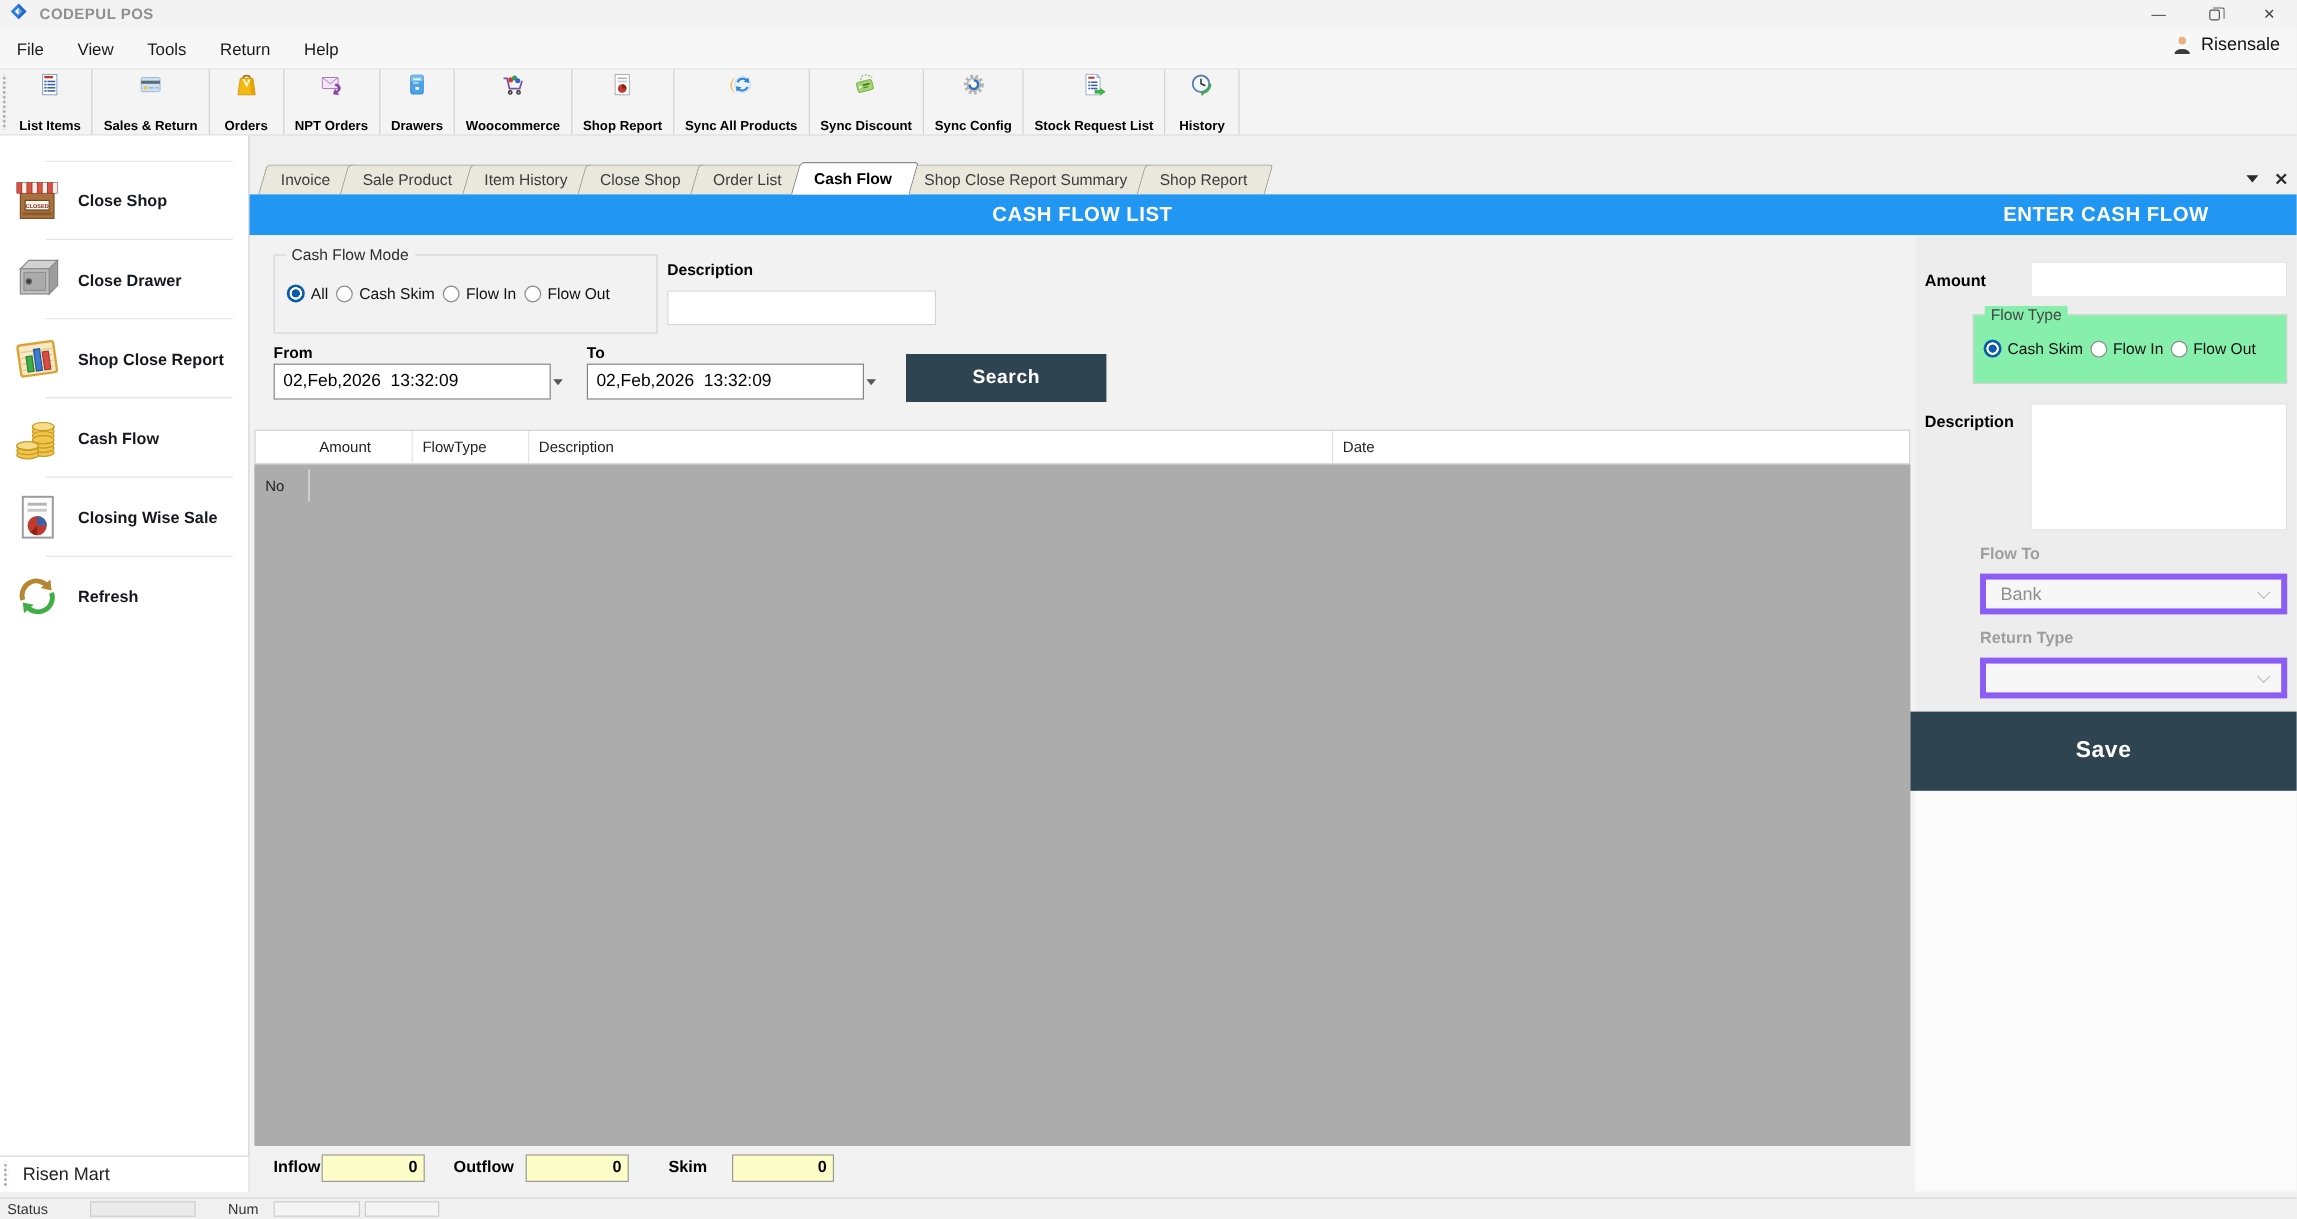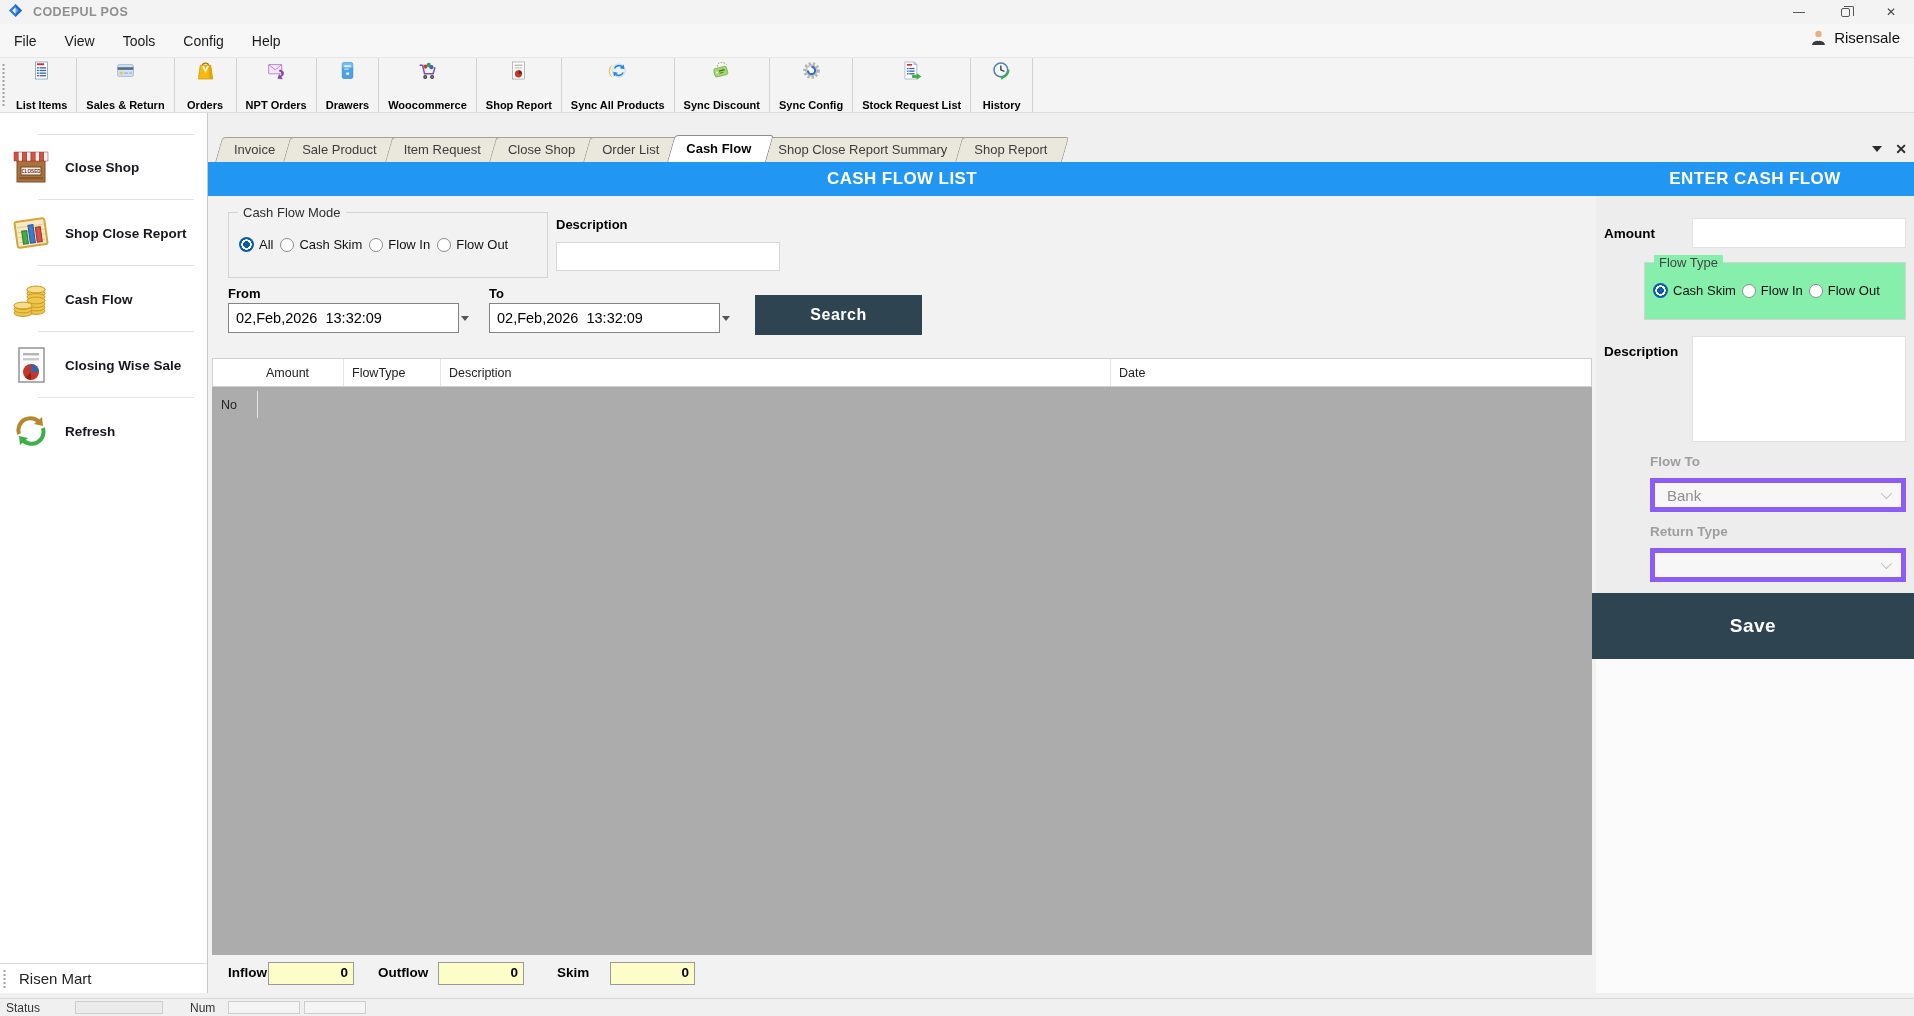--- a/index.html
+++ b/index.html
@@ -160,21 +160,21 @@
         <span class="restore-glyph"></span>
       </div>
     <div class="win-btn">✕</div>
   </div>
 </div>
 
 <div class="menubar">
   <span class="menu-item">File</span>
   <span class="menu-item">View</span>
   <span class="menu-item">Tools</span>
-  <span class="menu-item">Config</span>
+  <span class="menu-item">Return</span>
   <span class="menu-item">Help</span>
   <span class="menu-user">
     <svg width="17" height="17" viewBox="0 0 16 16">
         <circle cx="8" cy="4.6" r="3" fill="#e8b184"></circle>
         <path d="M2 15 C2 9.8 14 9.8 14 15 Z" fill="#3b3b3b"></path>
         <path d="M6.5 9.5 L8 11.5 L9.5 9.5 Z" fill="#fff"></path>
       </svg>
     <span>Risensale</span>
   </span>
 </div>
@@ -336,20 +336,31 @@
             <rect x="34.75" y="7" width="4.25" height="9" fill="#f5f1ea"></rect>
           </g>
           <rect x="12" y="22" width="20" height="8" fill="#f8f4ec" stroke="#6b4a22"></rect>
           <text x="22" y="28" font-size="4.6" text-anchor="middle" fill="#7a1f16" font-family="Liberation Sans, sans-serif" font-weight="bold">CLOSED</text>
           <rect x="10" y="32" width="24" height="2.4" fill="#8a5a2c"></rect>
         </svg>
       <span class="sb-label">Close Shop</span>
     </div>
     <div class="sb-item">
       <svg viewBox="0 0 44 44">
+          <path d="M8 13 L15 6 L39 6 L32 13 Z" fill="#d2d2d2" stroke="#8a8a8a"></path>
+          <path d="M32 13 L39 6 L39 27 L32 34 Z" fill="#9c9c9c" stroke="#8a8a8a"></path>
+          <rect x="8" y="13" width="24" height="21" fill="#bdbdbd" stroke="#8a8a8a"></rect>
+          <rect x="11" y="16" width="18" height="15" fill="#ababab" stroke="#919191"></rect>
+          <circle cx="15" cy="23.5" r="2.6" fill="#5a5a5a"></circle>
+          <circle cx="15" cy="23.5" r="1.1" fill="#2e2e2e"></circle>
+        </svg>
+      <span class="sb-label">Close Drawer</span>
+    </div>
+    <div class="sb-item">
+      <svg viewBox="0 0 44 44">
           <g transform="rotate(-8 22 22)">
             <rect x="7" y="9" width="30" height="26" rx="2" fill="#f7e9c6" stroke="#d8a437" stroke-width="2"></rect>
             <g stroke="#e6cd8d" stroke-width="1.2">
               <line x1="9" y1="15" x2="35" y2="15"></line>
               <line x1="9" y1="20" x2="35" y2="20"></line>
               <line x1="9" y1="25" x2="35" y2="25"></line>
               <line x1="9" y1="30" x2="35" y2="30"></line>
             </g>
             <rect x="13" y="19" width="5" height="13" fill="#3fae49" stroke="#2c7c33"></rect>
             <rect x="20" y="14" width="5" height="18" fill="#3a7bd5" stroke="#28569a"></rect>
@@ -400,21 +411,21 @@
   </div>
   <div class="sb-footer">
     <div class="grip"></div>
     <span class="sb-footer-label">Risen Mart</span>
   </div>
 </div>
 
 <div class="tabstrip">
   <div class="tab"><span>Invoice</span></div>
   <div class="tab"><span>Sale Product</span></div>
-  <div class="tab"><span>Item Request</span></div>
+  <div class="tab"><span>Item History</span></div>
   <div class="tab"><span>Close Shop</span></div>
   <div class="tab"><span>Order List</span></div>
   <div class="tab active"><span>Cash Flow</span></div>
   <div class="tab"><span>Shop Close Report Summary</span></div>
   <div class="tab"><span>Shop Report</span></div>
   <div class="tabstrip-controls">
     <span class="tri-down"></span>
     <span class="tab-close">✕</span>
   </div>
 </div>

